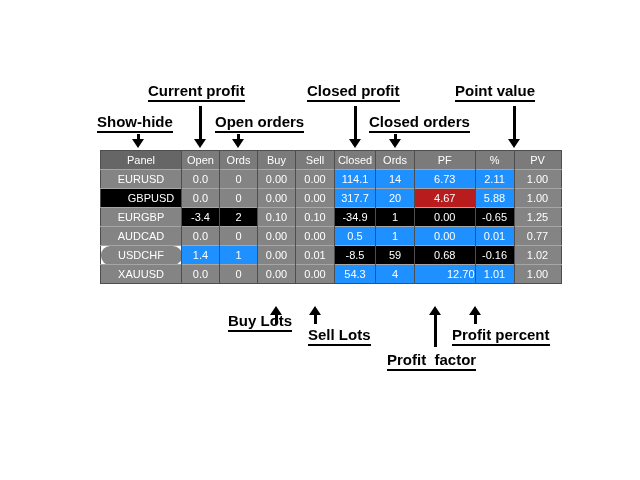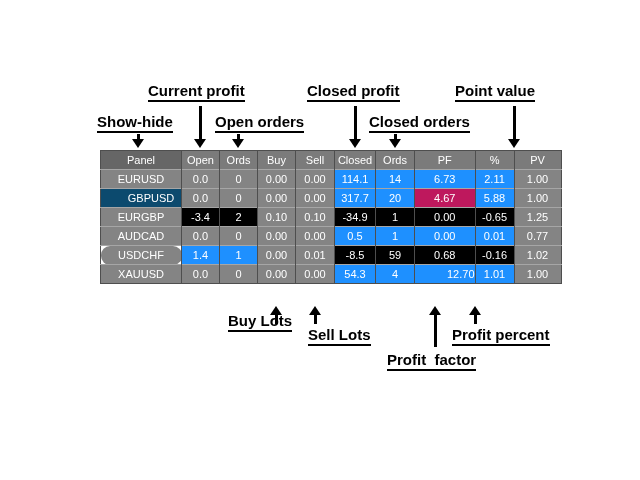--- a/index.html
+++ b/index.html
@@ -171,28 +171,28 @@
           <td style="background: rgb(132, 132, 132);">0</td>
           <td style="background: rgb(132, 132, 132);">0.00</td>
           <td style="background: rgb(132, 132, 132);">0.00</td>
           <td style="background: rgb(30, 144, 255);">114.1</td>
           <td style="background: rgb(30, 144, 255);">14</td>
           <td style="background: rgb(30, 144, 255);">6.73</td>
           <td style="background: rgb(30, 144, 255);">2.11</td>
           <td style="background: rgb(132, 132, 132);">1.00</td>
         </tr>
         <tr>
-          <td style="background: #0c4a6e; padding-left: 20px;">GBPUSD</td>
+          <td style="background: #000000; padding-left: 20px;">GBPUSD</td>
           <td style="background: rgb(132, 132, 132);">0.0</td>
           <td style="background: rgb(132, 132, 132);">0</td>
           <td style="background: rgb(132, 132, 132);">0.00</td>
           <td style="background: rgb(132, 132, 132);">0.00</td>
           <td style="background: rgb(30, 144, 255);">317.7</td>
           <td style="background: rgb(30, 144, 255);">20</td>
-          <td style="background: #be185d;">4.67</td>
+          <td style="background: #b91c1c;">4.67</td>
           <td style="background: rgb(30, 144, 255);">5.88</td>
           <td style="background: rgb(132, 132, 132);">1.00</td>
         </tr>
         <tr>
           <td style="background: rgb(132, 132, 132);">EURGBP</td>
           <td style="background: rgb(0, 0, 0);">-3.4</td>
           <td style="background: rgb(0, 0, 0);">2</td>
           <td style="background: rgb(132, 132, 132);">0.10</td>
           <td style="background: rgb(132, 132, 132);">0.10</td>
           <td style="background: rgb(0, 0, 0);">-34.9</td>

